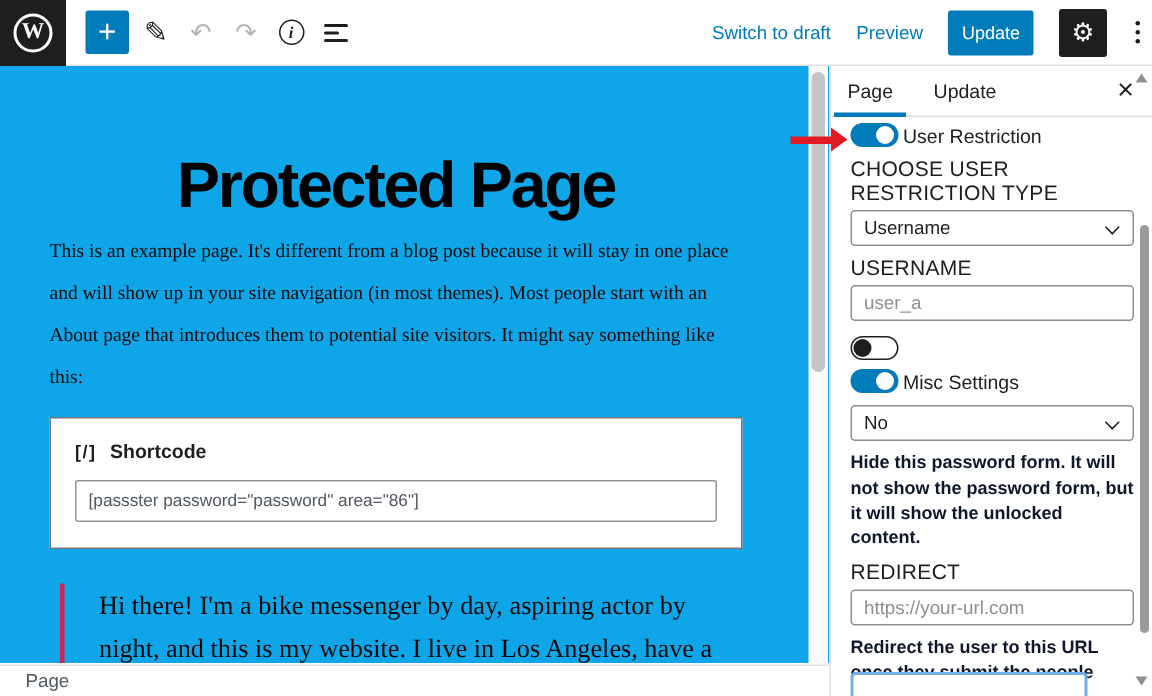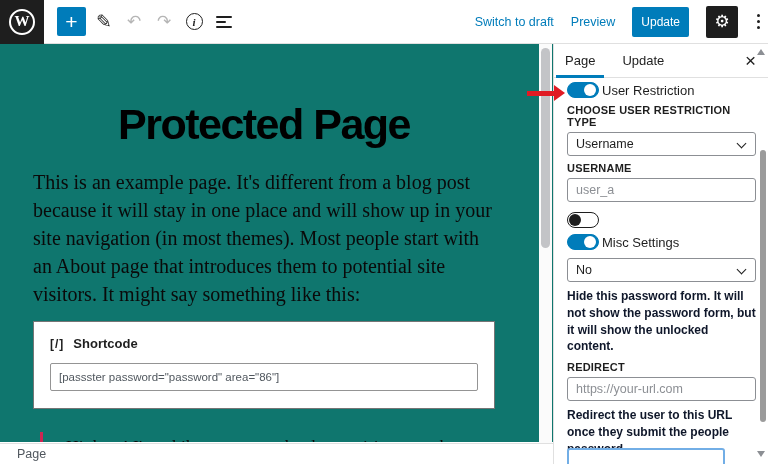--- a/index.html
+++ b/index.html
@@ -19,24 +19,24 @@
   .listview span { display:block; height:2px; background:#1e1e1e; border-radius:1px; }
   .lv1 { width:16px; } .lv2 { width:10px; } .lv3 { width:16px; }
   .topbar-right { margin-left:auto; display:flex; align-items:center; gap:17px; padding-right:6px; }
   .top-link { color:#007cba; font-size:12.5px; cursor:pointer; }
   .update-btn { background:#007cba; color:#fff; border:none; font-size:12px; font-family:"Liberation Sans",sans-serif; padding:0 9px; height:30px; border-radius:2px; cursor:pointer; }
   .gear-box { width:32px; height:32px; background:#1e1e1e; border-radius:2px; display:flex; align-items:center; justify-content:center; color:#fff; font-size:17px; }
   .dots { display:flex; flex-direction:column; gap:3px; padding:2px; }
   .dots i { width:3px; height:3px; background:#1e1e1e; border-radius:50%; }
 
   
-  .canvas { position:absolute; top:44px; left:0; width:553px; bottom:22px; background:#0f766e; overflow:hidden; }
+  .canvas { position:absolute; top:44px; left:0; width:553px; bottom:22px; background:#0ea5e9; overflow:hidden; }
   .content { width:462px; margin-left:33px; }
   .page-title { margin-top:56px; font-size:43px; font-weight:800; letter-spacing:-1.5px; color:#000; text-align:center; font-family:"Liberation Sans",sans-serif; }
-  .intro { margin-top:19px; font-family:"Liberation Serif",serif; font-size:20px; line-height:28px; color:#0a0a0a; }
+  .intro { margin-top:4px; font-family:"Liberation Serif",serif; font-size:13px; line-height:28px; color:#0a0a0a; }
   .shortcode-box { margin-top:13px; border:1px solid #757575; padding:14px 16px 17px 16px; background:#fff; }
   .shortcode-head { display:flex; align-items:center; gap:9px; font-size:13px; font-weight:700; color:#1e1e1e; }
   .shortcode-ic { font-size:12px; font-weight:700; letter-spacing:1px; }
   .shortcode-input { display:block; width:100%; height:28px; margin-top:12px; border:1px solid #949494; border-radius:2px; font-family:"Liberation Sans",sans-serif; font-size:11.5px; color:#50575e; padding:0 8px; background:#fff; }
   .quote { margin-top:23px; margin-left:7px; border-left:3px solid #cd2653; padding-left:23px; font-family:"Liberation Serif",serif; font-size:17.5px; line-height:29px; color:#0a0a0a; }
 
   
   .canvas-sb-track { position:absolute; top:44px; left:539px; width:13px; bottom:21px; background:#fbfbfb; }
   .canvas-sb-thumb { position:absolute; top:48px; left:541px; width:9px; height:200px; background:#c3c4c7; border-radius:5px; }
 
@@ -51,21 +51,21 @@
   .close-x { margin-left:auto; margin-right:12px; align-self:center; font-size:19px; color:#1e1e1e; line-height:1; cursor:pointer; }
 
   .panel { padding:0 12px 0 13px; position:relative; }
   .toggle-row { display:flex; align-items:center; gap:3px; }
   .tr-1 { margin:4px 0 6px; } .tr-2 { margin:10px 0 6px; } .tr-3 { margin:2px 0 8px; }
   .toggle { position:relative; width:32px; height:16px; border-radius:9px; background:#fff; border:1px solid #1e1e1e; flex:0 0 32px; cursor:pointer; }
   .toggle .knob { position:absolute; top:1px; left:1px; width:12px; height:12px; border-radius:50%; background:#1e1e1e; }
   .toggle.on { background:#007cba; border-color:#007cba; }
   .toggle.on .knob { left:auto; right:2px; background:#fff; }
   .toggle-label { font-size:13px; color:#1e1e1e; }
-  .field-label { display:block; font-size:11px; font-weight:700; letter-spacing:.2px; color:#1e1e1e; margin:6px 0 4px; }
+  .field-label { display:block; font-size:14px; font-weight:400; letter-spacing:.2px; color:#1e1e1e; margin:6px 0 4px; }
   .select { position:relative; height:24px; border:1px solid #8c8f94; border-radius:3px; display:flex; align-items:center; padding:0 26px 0 8px; font-size:12.5px; color:#1e1e1e; cursor:pointer; background:#fff; }
   .chev { position:absolute; right:10px; top:7px; width:7px; height:7px; border-right:1.6px solid #1e1e1e; border-bottom:1.6px solid #1e1e1e; transform:rotate(45deg); }
   .txt-input { width:100%; height:24px; border:1px solid #8c8f94; border-radius:3px; font-size:12.5px; padding:0 8px; color:#1e1e1e; font-family:"Liberation Sans",sans-serif; background:#fff; }
   .txt-input::placeholder { color:#8c8f94; opacity:1; }
   .help { font-size:12px; color:#0f172a; line-height:1.4; margin-top:6px;font-weight:bold; }
   .partial-field { position:absolute; left:13px; top:404px; width:158px; height:28px; border:2px solid #72aee6; border-radius:3px 3px 0 0; background:#fff; }
 
   
   .sb-up { position:absolute; top:5px; right:3px; width:0; height:0; border-left:4px solid transparent; border-right:4px solid transparent; border-bottom:6px solid #8c8f94; }
   .sb-down { position:absolute; bottom:7px; right:3px; width:0; height:0; border-left:4px solid transparent; border-right:4px solid transparent; border-top:6px solid #8c8f94; }

